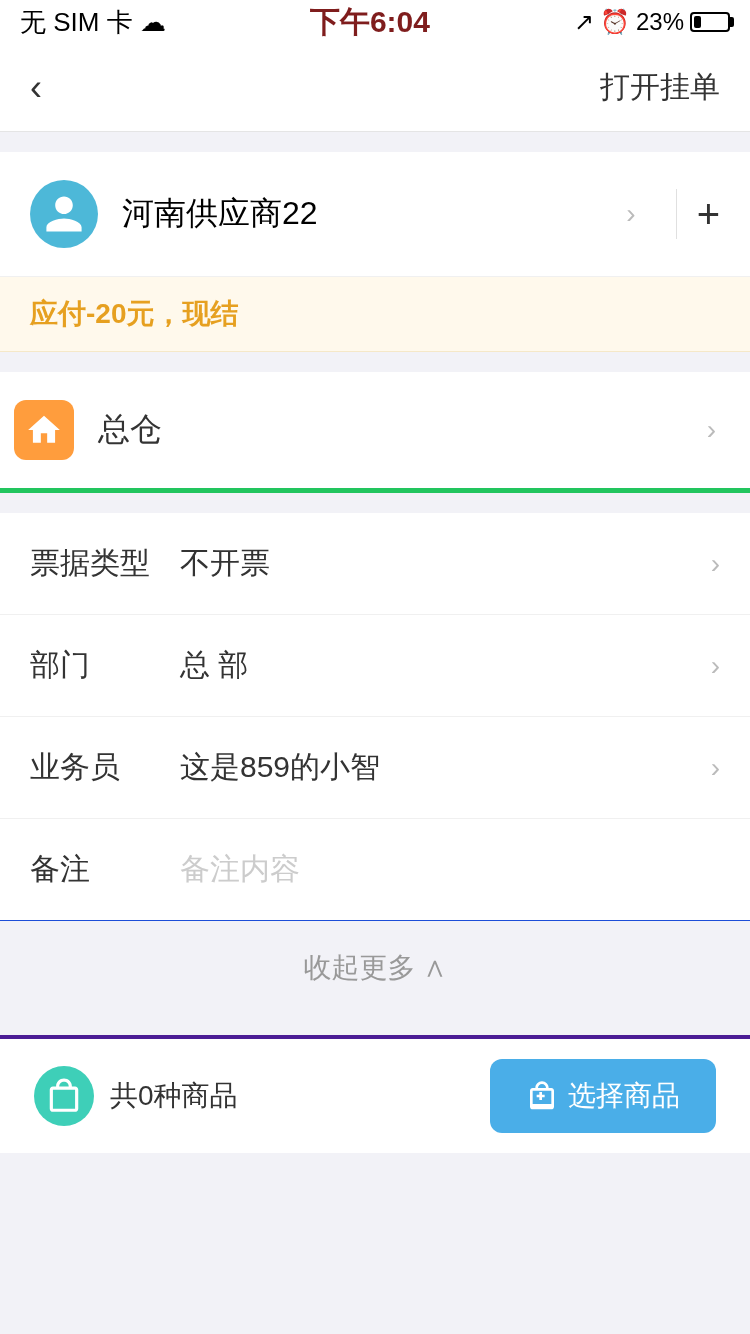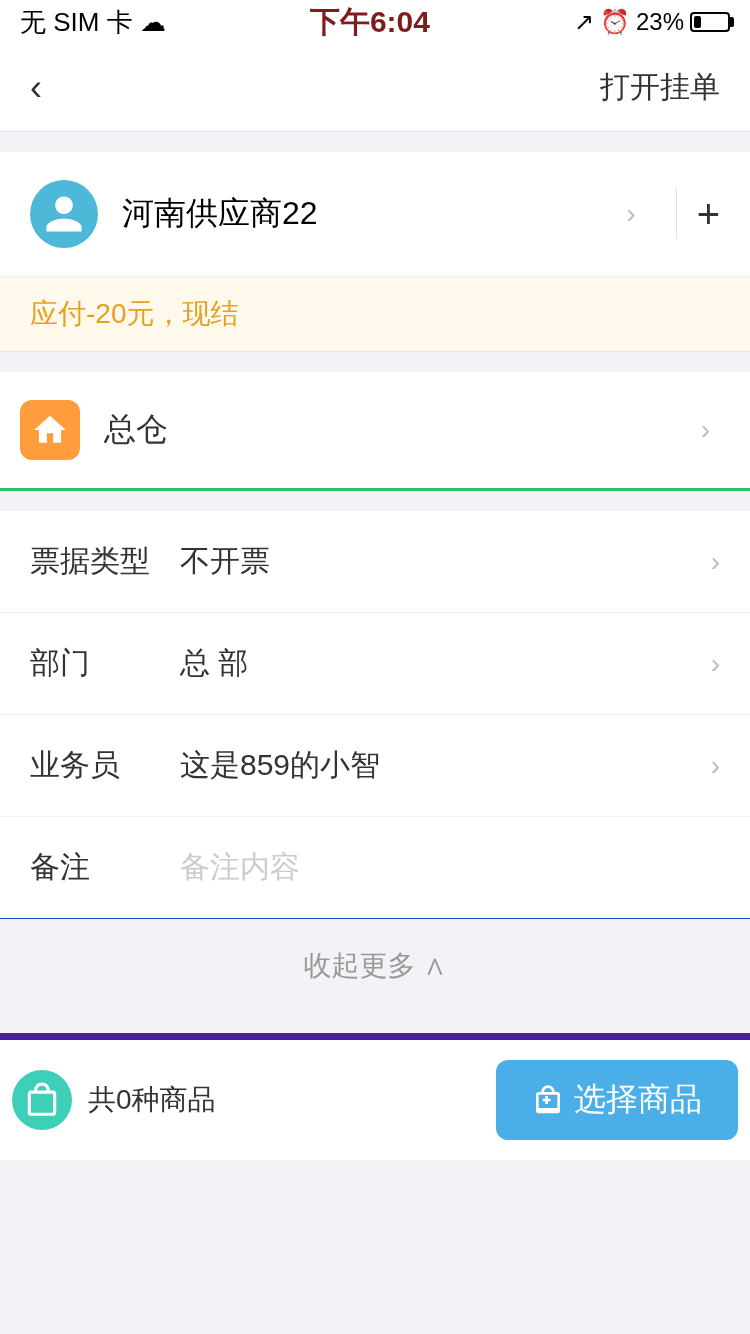--- a/index.html
+++ b/index.html
@@ -152,30 +152,31 @@
       margin: 0 20px;
     }
 
     
     .notice-bar {
       background: #fff9ec;
       padding: 18px 30px;
       font-size: 28px;
       color: #e6a020;
       border-bottom: 1px solid #f5e8c8;
+      font-weight: bold;
     }
 
     
     .warehouse-section {
       background: #fff;
       display: flex;
       align-items: center;
-      padding: 28px 20px;
+      padding: 28px 14px;
       margin-top: 20px;
-      border-bottom: 3px solid #22c55e;
+      border-bottom: 5px solid #22c55e;
     }
     .warehouse-icon {
       width: 60px;
       height: 60px;
       border-radius: 12px;
       background: #ff9d3d;
       display: flex;
       align-items: center;
       justify-content: center;
       margin-right: 24px;
@@ -240,22 +241,22 @@
       font-size: 28px;
       color: #999;
     }
 
     
     .bottom-bar {
       background: #fff;
       display: flex;
       align-items: center;
       justify-content: space-between;
-      padding: 20px 12px;
-      border-top: 7px solid #4c1d95;
+      padding: 20px 34px;
+      border-top: 4px solid #4c1d95;
     }
     .product-count-area {
       display: flex;
       align-items: center;
       gap: 16px;
     }
     .product-icon {
       width: 60px;
       height: 60px;
       border-radius: 50%;
@@ -269,21 +270,21 @@
       height: 38px;
       fill: #fff;
     }
     .product-count-text {
       font-size: 28px;
       color: #333;
     }
     .select-product-btn {
       background: #4aaee8;
       color: #fff;
-      font-size: 32px;
+      font-size: 28px;
       padding: 18px 36px;
       border-radius: 12px;
       display: flex;
       align-items: center;
       gap: 10px;
       cursor: pointer;
       border: none;
     }
     .select-product-btn svg {
       width: 32px;

